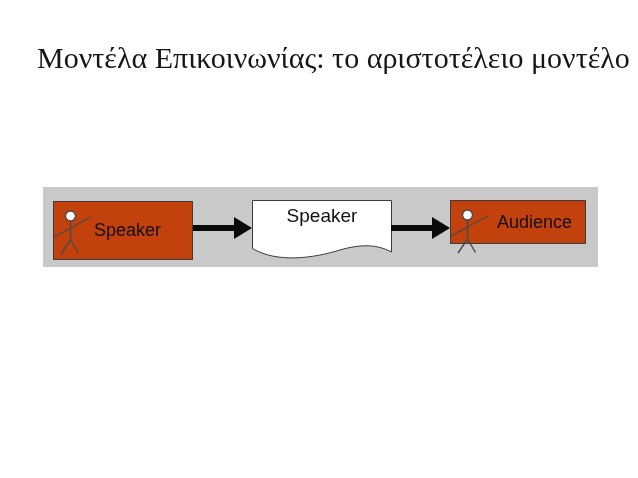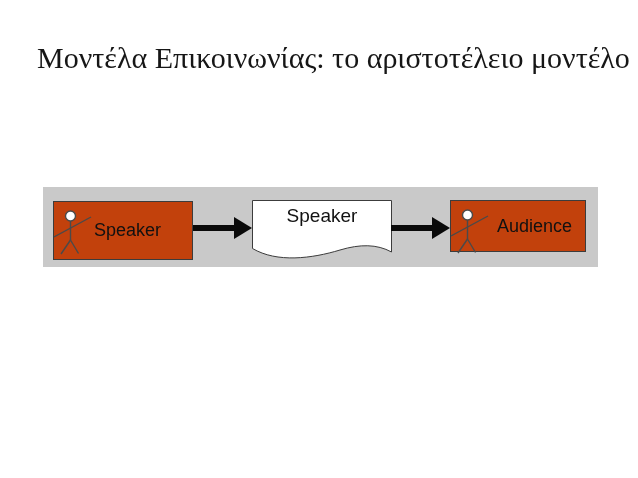--- a/index.html
+++ b/index.html
@@ -29,21 +29,21 @@
   }
   .node-box {
     position: absolute;
     background: #c2410c;
     border: 1px solid #3c3c3c;
     box-sizing: border-box;
     display: flex;
     align-items: center;
   }
   .node-speaker  { left: 53px;  top: 201px; width: 140px; height: 59px; }
-  .node-audience { left: 450px; top: 200px; width: 136px; height: 52px; text-align: right; }
+  .node-audience { left: 450px; top: 200px; width: 136px; height: 44px; text-align: right; }
   .person-svg {
     position: absolute;
     left: 0px; top: 5px;
     width: 42px; height: 50px;
   }
   .node-label {
     font-size: 18px;
     color: #111111;
     white-space: nowrap;
   }

